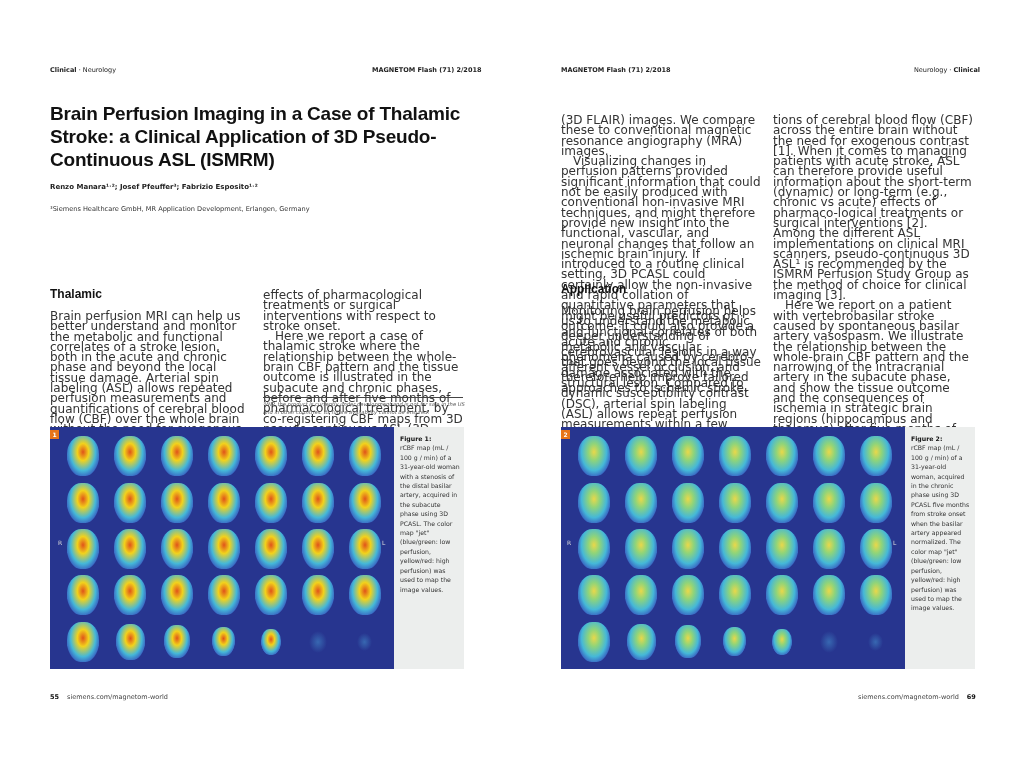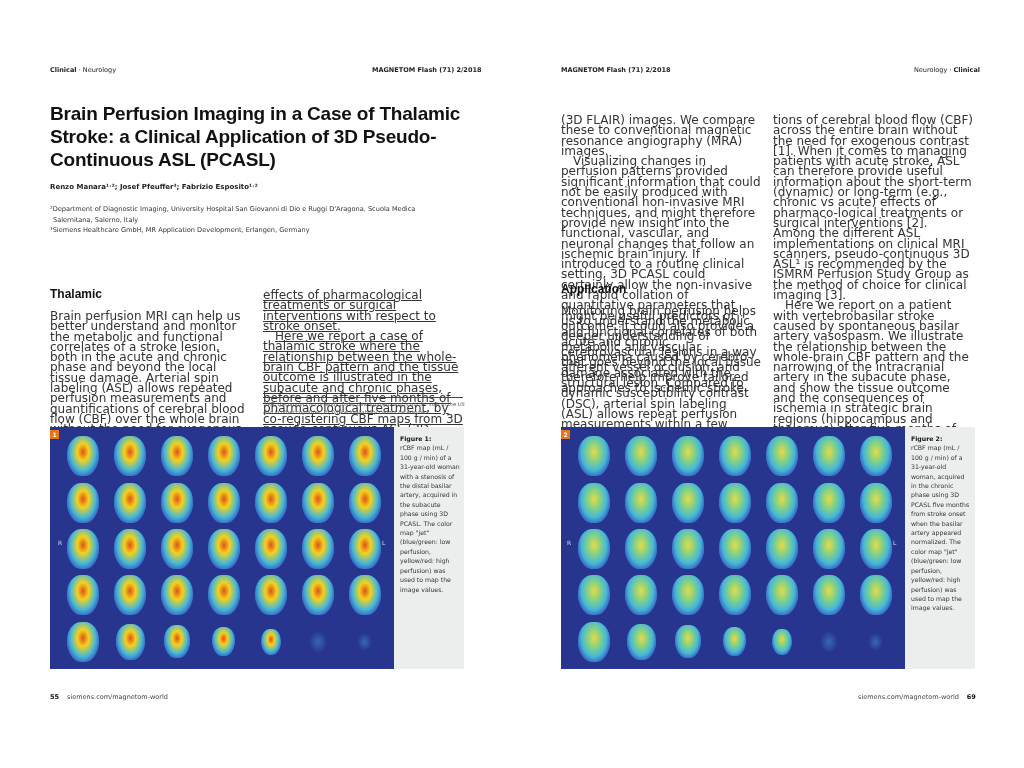--- a/index.html
+++ b/index.html
@@ -29,36 +29,35 @@
   .footer b { color: #111; margin: 0 8px; }
 </style>
 </head>
 <body>
 
 <div class="abs runhead" style="left:50px; top:66px;">
   <b>Clinical</b><span> · </span><span>Neurology</span>
 </div>
 <div class="abs runhead" style="left:372px; top:66px; font-weight:bold;">MAGNETOM Flash (71) 2/2018</div>
 
-<h1 class="abs title">Brain Perfusion Imaging in a Case of Thalamic Stroke: a Clinical Application of 3D Pseudo-Continuous ASL (PCASL)</h1>
+<h1 class="abs title">Brain Perfusion Imaging in a Case of Thalamic Stroke: a Clinical Application of 3D Pseudo-Continuous ASL (ISMRM)</h1>
 
 <div class="abs authors">Renzo Manara¹˒²; Josef Pfeuffer³; Fabrizio Esposito¹˒²</div>
 
 <div class="abs affil">
-  <div>²Department of Diagnostic Imaging, University Hospital San Giovanni di Dio e Ruggi D'Aragona, Scuola Medica Salernitana, Salerno, Italy</div>
   <div>³Siemens Healthcare GmbH, MR Application Development, Erlangen, Germany</div>
 </div>
 
 <h2 class="abs h2" style="left:50px; top:287px;">Thalamic</h2>
 
 <div class="abs body" style="left:50px; top:311px; width:200px;">
   <p>Brain perfusion MRI can help us better understand and monitor the metabolic and functional correlates of a stroke lesion, both in the acute and chronic phase and beyond the local tissue damage. Arterial spin labeling (ASL) allows repeated perfusion measurements and quantifications of cerebral blood flow (CBF) over the whole brain without the need for exogenous contrast. When it comes to monitoring stroke patients, ASL can therefore provide useful information about the short-term (dynamic) or long-term (e.g., chronic vs. acute)</p>
 </div>
 
-<div class="abs body" style="left:263px; top:290px; width:205px;text-decoration:underline;">
+<div class="abs body" style="left:263px; top:290px; width:205px;">
   <p>effects of pharmacological treatments or surgical interventions with respect to stroke onset.</p>
   <p>Here we report a case of thalamic stroke where the relationship between the whole-brain CBF pattern and the tissue outcome is illustrated in the subacute and chronic phases, before and after five months of pharmacological treatment, by co-registering CBF maps from 3D pseudo-continuous ASL (3D PCASL)¹ images and T2-weighted fluid-attenuated inversion recovery</p>
 </div>
 
 <div class="abs fn-rule"></div>
 <div class="abs footnote">¹WIP, the product is currently under development and is not for sale in the US and in other countries. Its future availability cannot be ensured.</div>
 
 <div class="abs figure" style="left:50px; top:427px; width:414px; height:242px;">
   <div class="fig-image" style="left:0; top:0; width:342px; height:242px;">
     <div class="fig-num" style="left:0; top:3px;">1</div>

